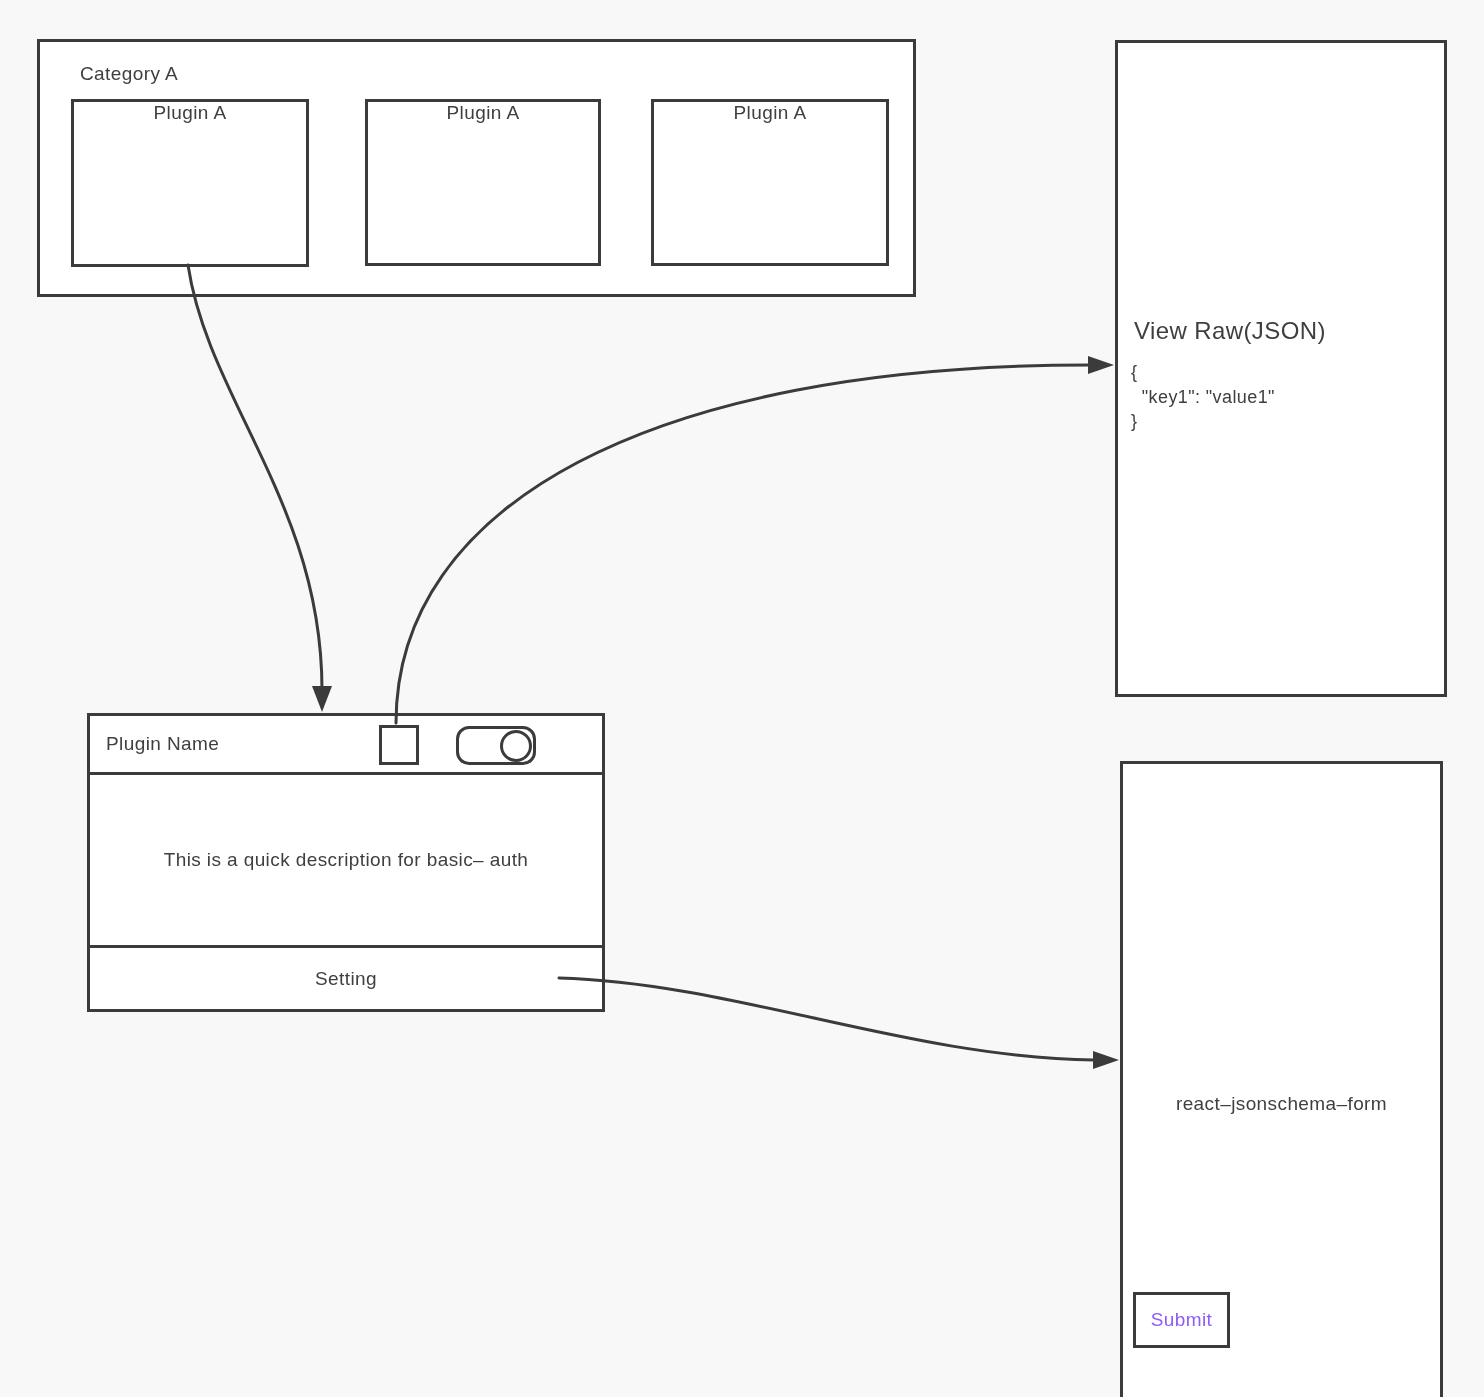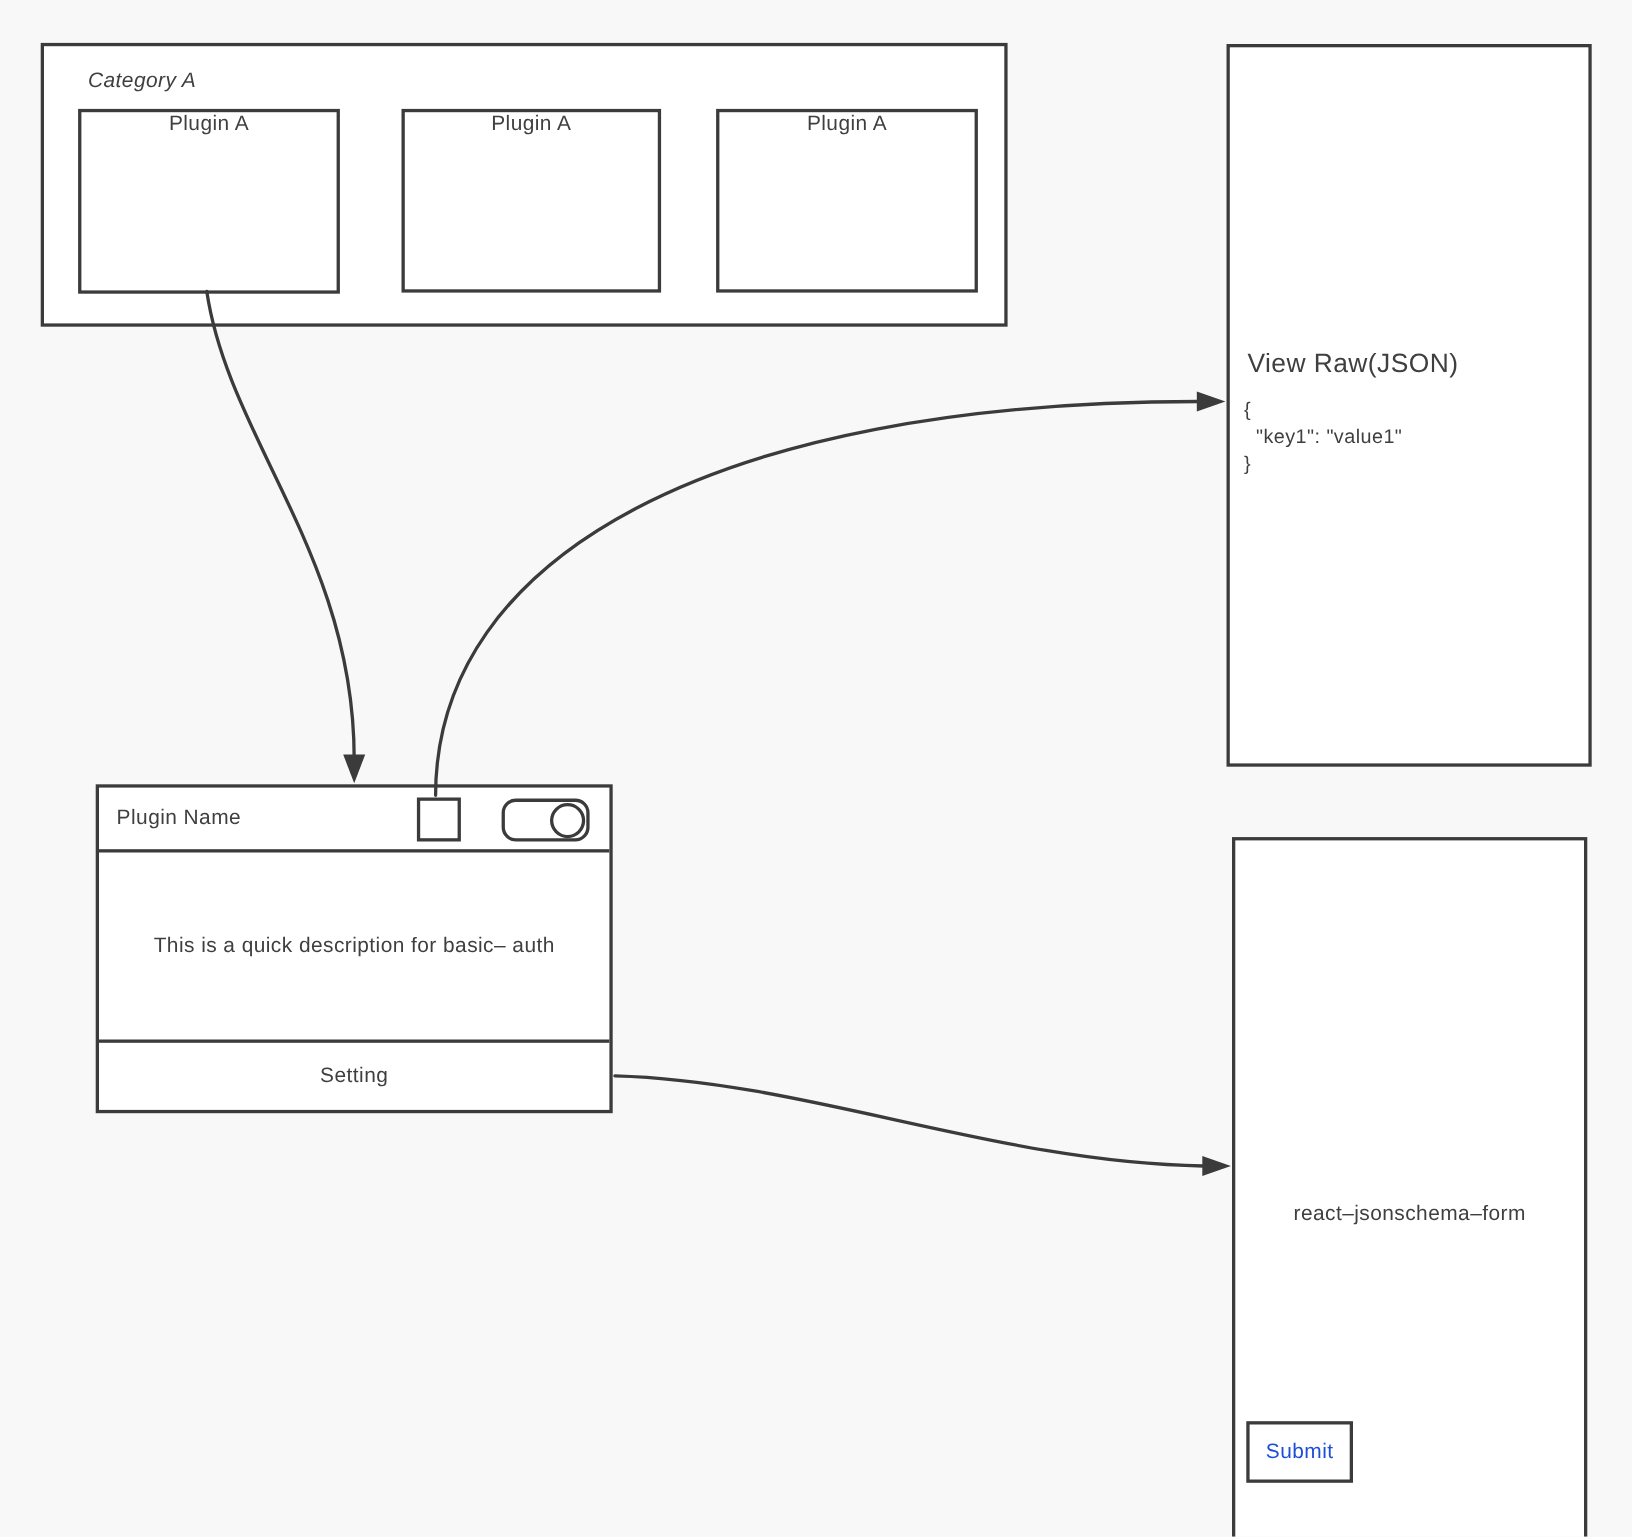--- a/index.html
+++ b/index.html
@@ -9,39 +9,39 @@
     font-family:"Liberation Sans", sans-serif;
     color:#3f3f3f; letter-spacing:0.4px;
   }
   .box {
     position:absolute; background:#ffffff;
     border:3px solid #3b3b3b; box-sizing:border-box;
   }
 
   
   .category { left:37px; top:39px; width:879px; height:258px; }
-  .category-label { position:absolute; left:40px; top:21px; font-size:19px;font-style:italic; }
+  .category-label { position:absolute; left:40px; top:21px; font-size:19px; }
   .plugin-box { position:absolute; top:57px; height:168px; background:#fff;
     border:3px solid #3b3b3b; box-sizing:border-box; font-size:19px;
     display:flex; align-items:flex-start; justify-content:center; cursor:pointer; }
   .plugin-1 { left:31px;  width:238px; }
   .plugin-2 { left:325px; width:236px; height:167px; }
   .plugin-3 { left:611px; width:238px; height:167px; }
 
   
   .view-raw { left:1115px; top:40px; width:332px; height:657px; }
   .view-raw-title { position:absolute; left:16px; top:274px; font-size:24px; }
   .json-snippet {
     position:absolute; left:13px; top:317px; margin:0;
     font-family:"Liberation Sans", sans-serif;
     font-size:18px; line-height:24.5px; white-space:pre; letter-spacing:0.4px;
   }
 
   
-  .plugin-card { left:87px; top:713px; width:470px; height:299px;
+  .plugin-card { left:87px; top:713px; width:518px; height:299px;
     display:flex; flex-direction:column; padding:0;gap:12px; }
   .card-header { position:relative; height:56px; flex:0 0 56px;
     border-bottom:3px solid #3b3b3b; }
   .card-title { position:absolute; left:16px; top:0; height:56px;
     display:flex; align-items:center; font-size:19px; }
   .icon-square { position:absolute; left:289px; top:9px; width:34px; height:34px;
     border:3px solid #3b3b3b; background:#fff; cursor:pointer; }
   .toggle { position:absolute; left:366px; top:10px; width:74px; height:33px;
     border:3px solid #3b3b3b; border-radius:13px; background:#fff; cursor:pointer; }
   .toggle-knob { position:absolute; right:1px; top:1px; width:26px; height:26px;
@@ -53,21 +53,21 @@
     font-size:19px; cursor:pointer; }
 
   
   .schema-form { left:1120px; top:761px; width:323px; height:685px; }
   .schema-form-label { position:absolute; inset:0;
     display:flex; align-items:center; justify-content:center; font-size:19px; }
   .submit-btn { position:absolute; left:10px; top:528px; width:97px; height:56px;
     border:3px solid #3b3b3b; background:#fff; box-sizing:border-box;
     display:flex; align-items:center; justify-content:center;
     font-size:19px; font-family:"Liberation Sans", sans-serif;
-    color:#1d4ed8; letter-spacing:0.4px; cursor:pointer; }
+    color:#8b5cf6; letter-spacing:0.4px; cursor:pointer; }
 
   .arrow-layer { position:absolute; left:0; top:0; width:1484px; height:1397px;
     pointer-events:none; z-index:5; }
 </style>
 </head>
 <body>
 
 <div class="canvas">
 
   <div class="box category">

